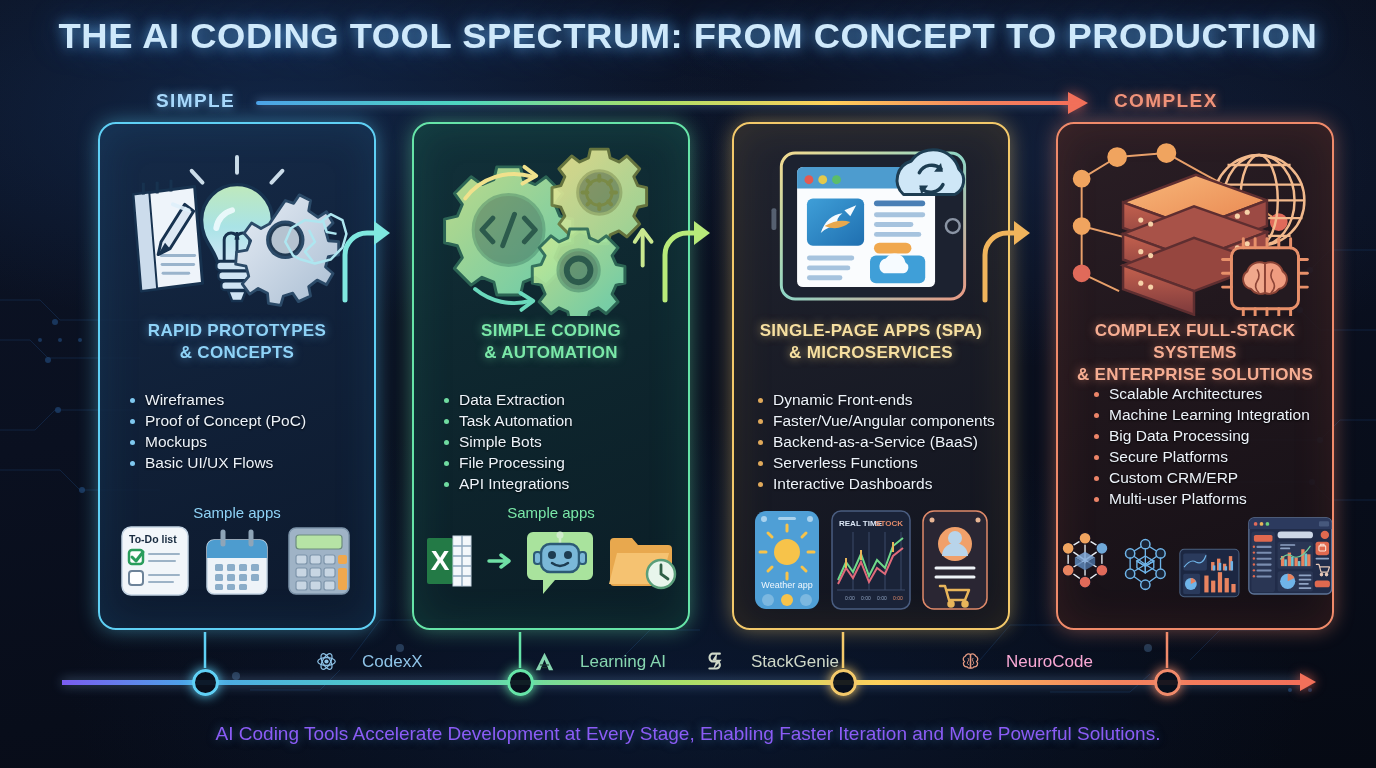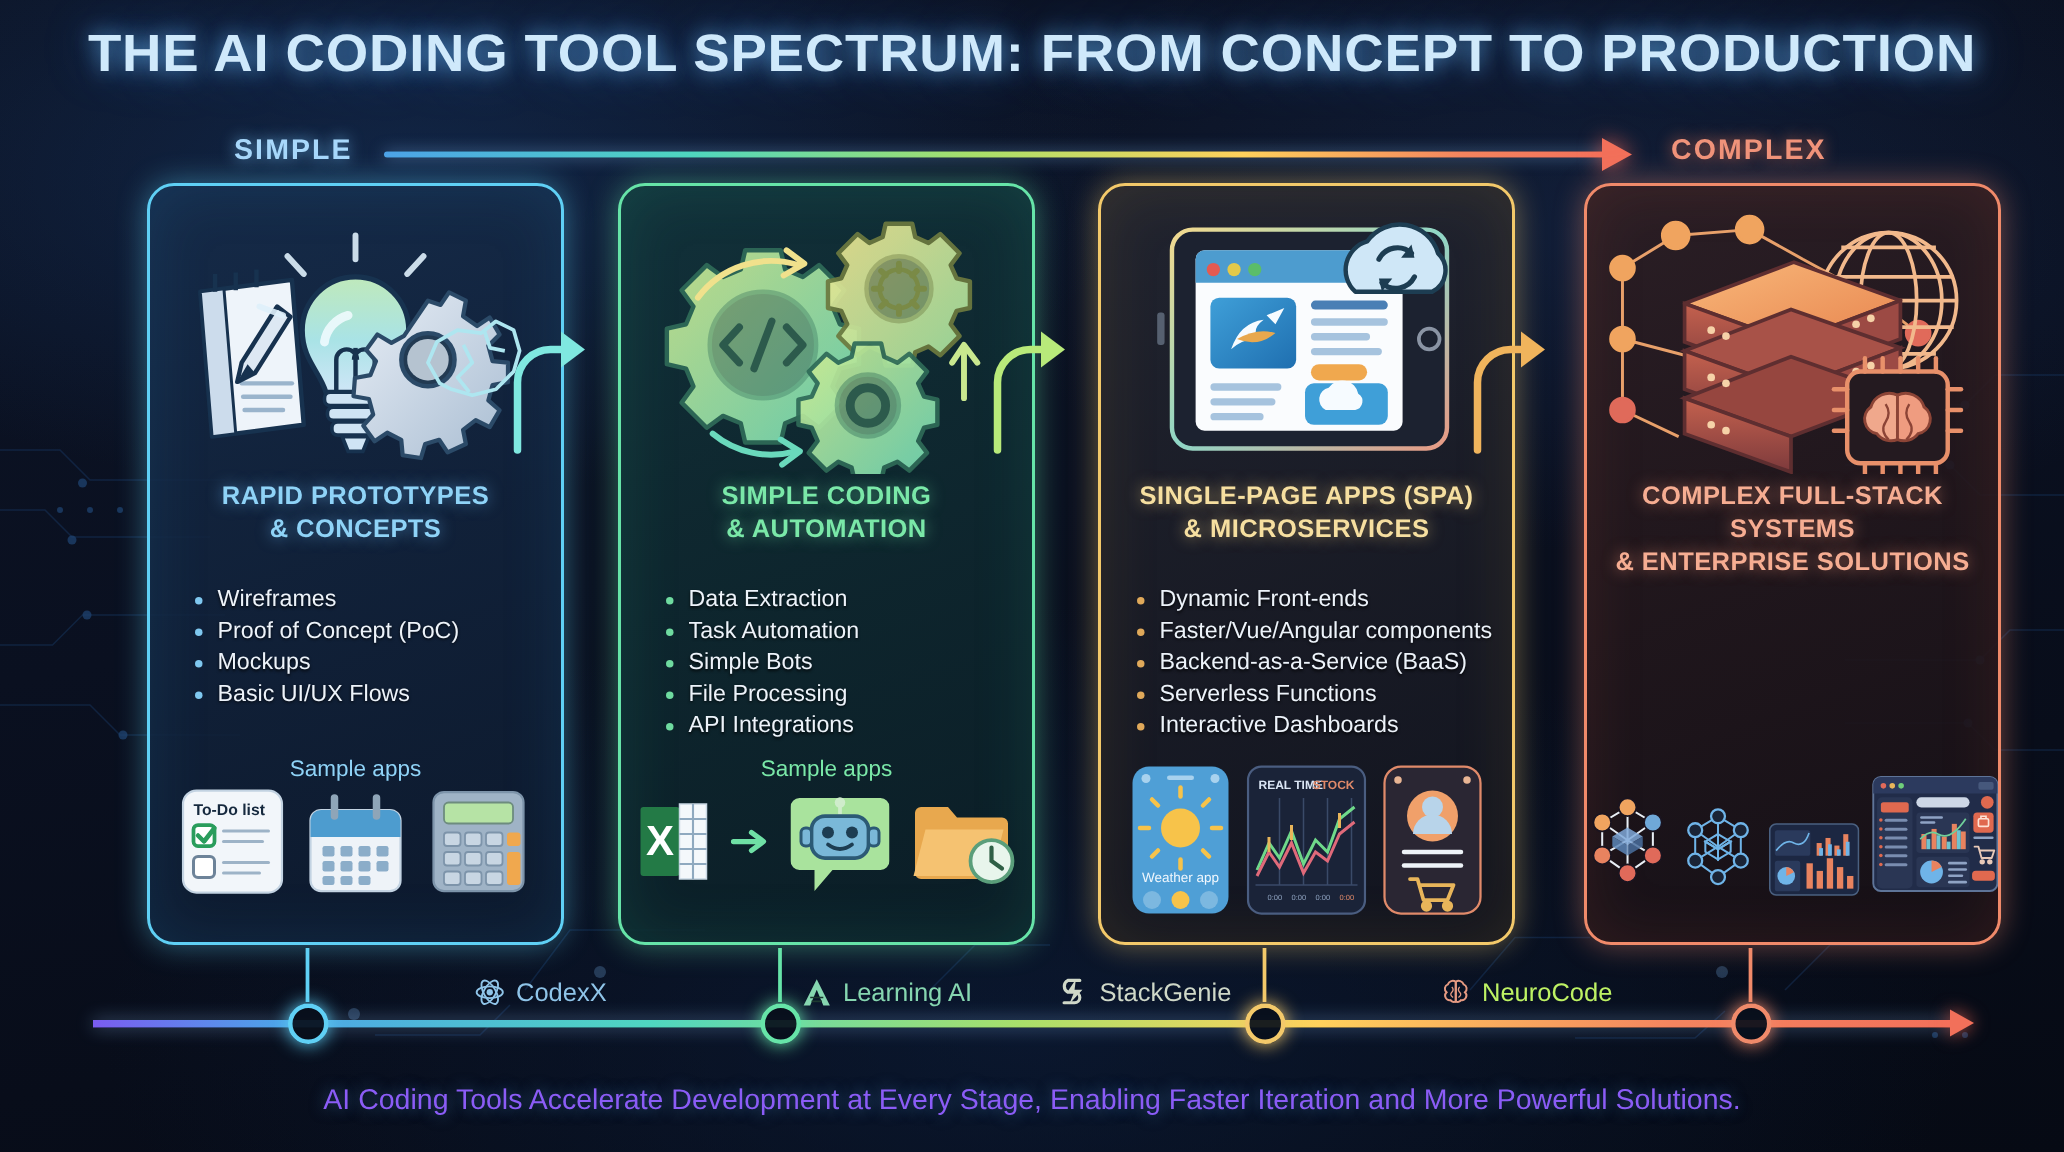--- a/index.html
+++ b/index.html
@@ -127,21 +127,21 @@
     border-top:9px solid transparent; border-bottom:9px solid transparent;
     border-left:16px solid #f2705a;
     filter:drop-shadow(0 0 6px rgba(255,110,90,.8));
   }
   .tl-node {
     position:absolute; top:33px; width:27px; height:27px;
     border-radius:50%; border:3px solid; background:rgba(8,14,26,.92);
   }
   .tool {
     position:absolute; top:15px;
-    display:flex; align-items:center; gap:7px;
+    display:flex; align-items:center; gap:25px;
     font-size:17px;
   }
   .tool-icon { width:21px; height:21px; display:block; }
 
   
   .caption {
     position:absolute; top:723px; left:0; width:100%;
     text-align:center; font-size:19px; color:#8b5cf6;
     text-shadow:0 0 10px rgba(90,160,230,.5);
   }
@@ -645,20 +645,28 @@
       <g fill="none" stroke="#8c4436" stroke-width="1.6">
         <path d="M202 132 q4 6 0 12 q-4 6 2 12"></path>
           <path d="M218 132 q-4 6 0 12 q4 6 -2 12"></path>
       </g>
     </g>
   </svg>
   <div class="card-title">
     <div>COMPLEX FULL-STACK SYSTEMS</div>
     <div>&amp; ENTERPRISE SOLUTIONS</div>
   </div>
+  <ul class="bullets">
+    <li>Scalable Architectures</li>
+    <li>Machine Learning Integration</li>
+    <li>Big Data Processing</li>
+    <li>Secure Platforms</li>
+    <li>Custom CRM/ERP</li>
+    <li>Multi-user Platforms</li>
+  </ul>
   <div class="thumbs">
     <svg width="64" height="82" viewBox="0 0 64 82">
       <g stroke="#e8eef5" stroke-width="1.6" fill="none">
         <path d="M32 14 L12 26 M32 14 L52 26 M12 26 L12 52 M52 26 L52 52 M12 52 L32 66 M52 52 L32 66 M32 14 L32 40 M12 26 L32 40 M52 26 L32 40 M12 52 L32 40 M52 52 L32 40 M32 66 L32 40"></path>
       </g>
       <path d="M32 30 L44 37 L32 44 L20 37 Z" fill="#7fa8d8" opacity=".85"></path>
       <path d="M20 37 v8 l12 7 v-8z" fill="#5c86b8" opacity=".85"></path>
       <path d="M44 37 v8 l-12 7 v-8z" fill="#4a6f9e" opacity=".85"></path>
       <g stroke="#1a1420" stroke-width="1.4">
         <circle cx="32" cy="14" r="7" fill="#f0a45f"></circle>
@@ -835,21 +843,21 @@
   </div>
 
   <div class="tool" style="left:705px; color:#cfd8c8;">
     <svg class="tool-icon" viewBox="0 0 24 24">
       <path d="M17 3 H8 a5 5 0 0 0 0 9 h5 a4 4 0 0 1 0 8 H5" fill="none" stroke="#cfd8c8" stroke-width="2.4" stroke-linecap="round"></path>
       <path d="M14 2 L8 11 h5 l-4 10 L19 10 h-6z" fill="#cfd8c8"></path>
     </svg>
     <span>StackGenie</span>
   </div>
 
-  <div class="tool" style="left:960px; color:#bef264;">
+  <div class="tool" style="left:960px; color:#f9a8d4;">
     <svg class="tool-icon" viewBox="0 0 24 24">
       <path d="M12 4 a4 4 0 0 0 -6 2 a3.5 3.5 0 0 0 -1 6 a3.5 3.5 0 0 0 3 6 a3 3 0 0 0 4 1z" fill="none" stroke="#e59a82" stroke-width="1.5"></path>
       <path d="M12 4 a4 4 0 0 1 6 2 a3.5 3.5 0 0 1 1 6 a3.5 3.5 0 0 1 -3 6 a3 3 0 0 1 -4 1z" fill="none" stroke="#e59a82" stroke-width="1.5"></path>
       <g stroke="#e59a82" stroke-width="1" fill="none">
           <path d="M9 8 q2 2 0 4 q-2 2 1 4"></path>
           <path d="M15 8 q-2 2 0 4 q2 2 -1 4"></path>
           <path d="M12 4 v16"></path>
         </g>
     </svg>
     <span>NeuroCode</span>

